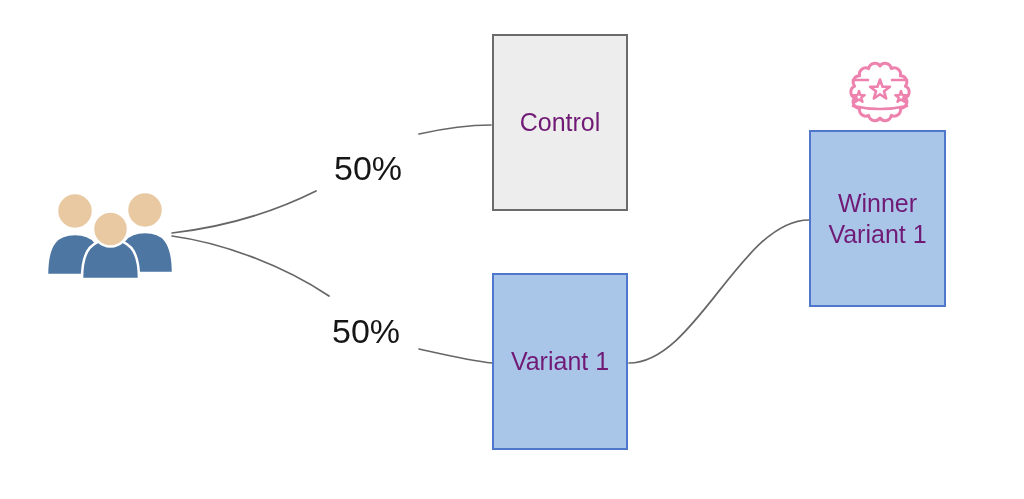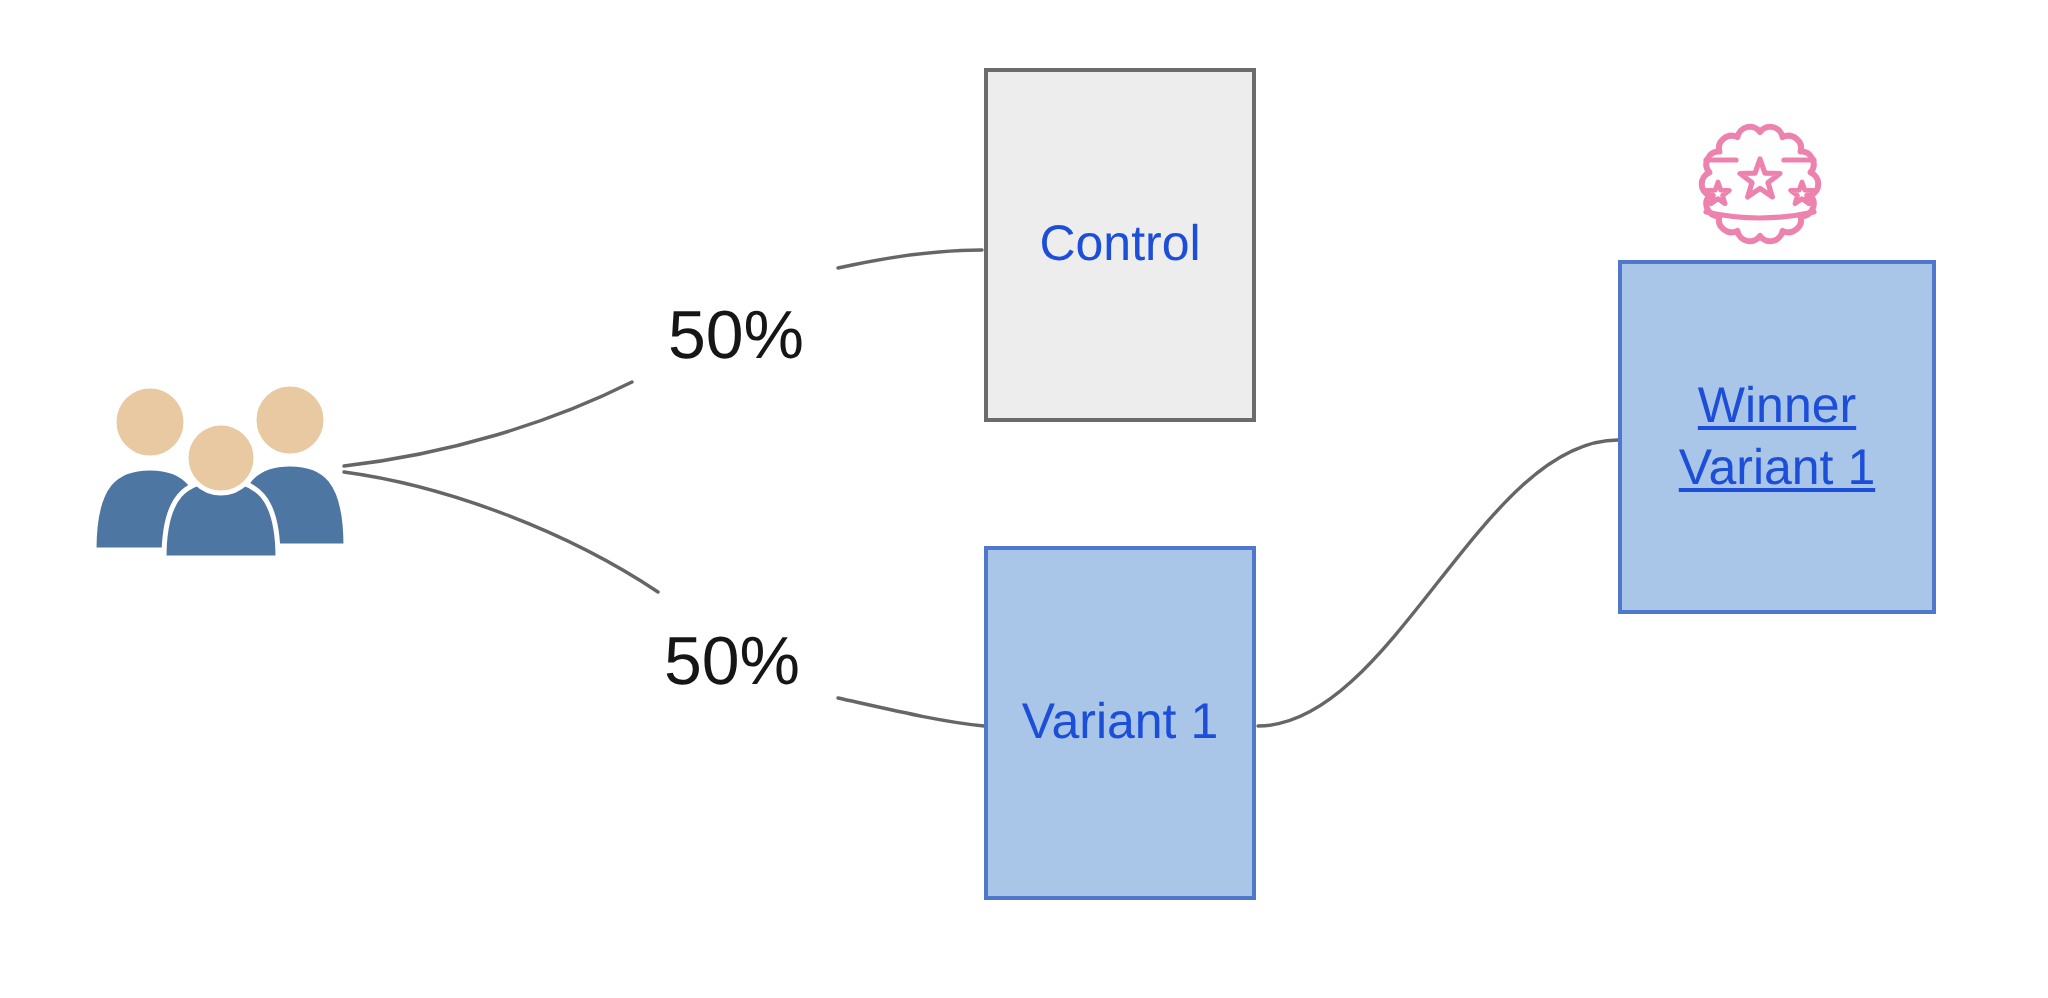--- a/index.html
+++ b/index.html
@@ -8,34 +8,34 @@
     width:1024px;height:499px;
     background:#ffffff;
     font-family:"Liberation Sans", sans-serif;
     overflow:hidden;
   }
   .connector-svg{position:absolute;left:0;top:0;width:1024px;height:499px;}
   .node{
     position:absolute;
     display:flex;flex-direction:column;align-items:center;justify-content:center;
     box-sizing:border-box;
-    color:#1d4ed8;
+    color:#701a75;
     font-size:25px;
     text-align:center;
     line-height:31px;
   }
   .node-control{
     left:492px;top:34px;width:136px;height:177px;
     background:#ededed;border:2px solid #6b6b6b;
   }
   .node-blue{
     background:#a9c6e9;border:2px solid #4f78cd;
   }
   .node-variant1{left:492px;top:273px;width:136px;height:177px;}
-  .node-winner{left:809px;top:130px;width:159px;height:177px;text-decoration:underline;}
+  .node-winner{left:809px;top:130px;width:137px;height:177px;}
   .edge-label{
     position:absolute;
     width:80px;height:32px;
     font-size:34px;color:#161616;
     text-align:center;line-height:32px;
   }
   .edge-label-top{left:328px;top:152px;}
   .edge-label-bottom{left:326px;top:315px;}
 </style>
 </head>

